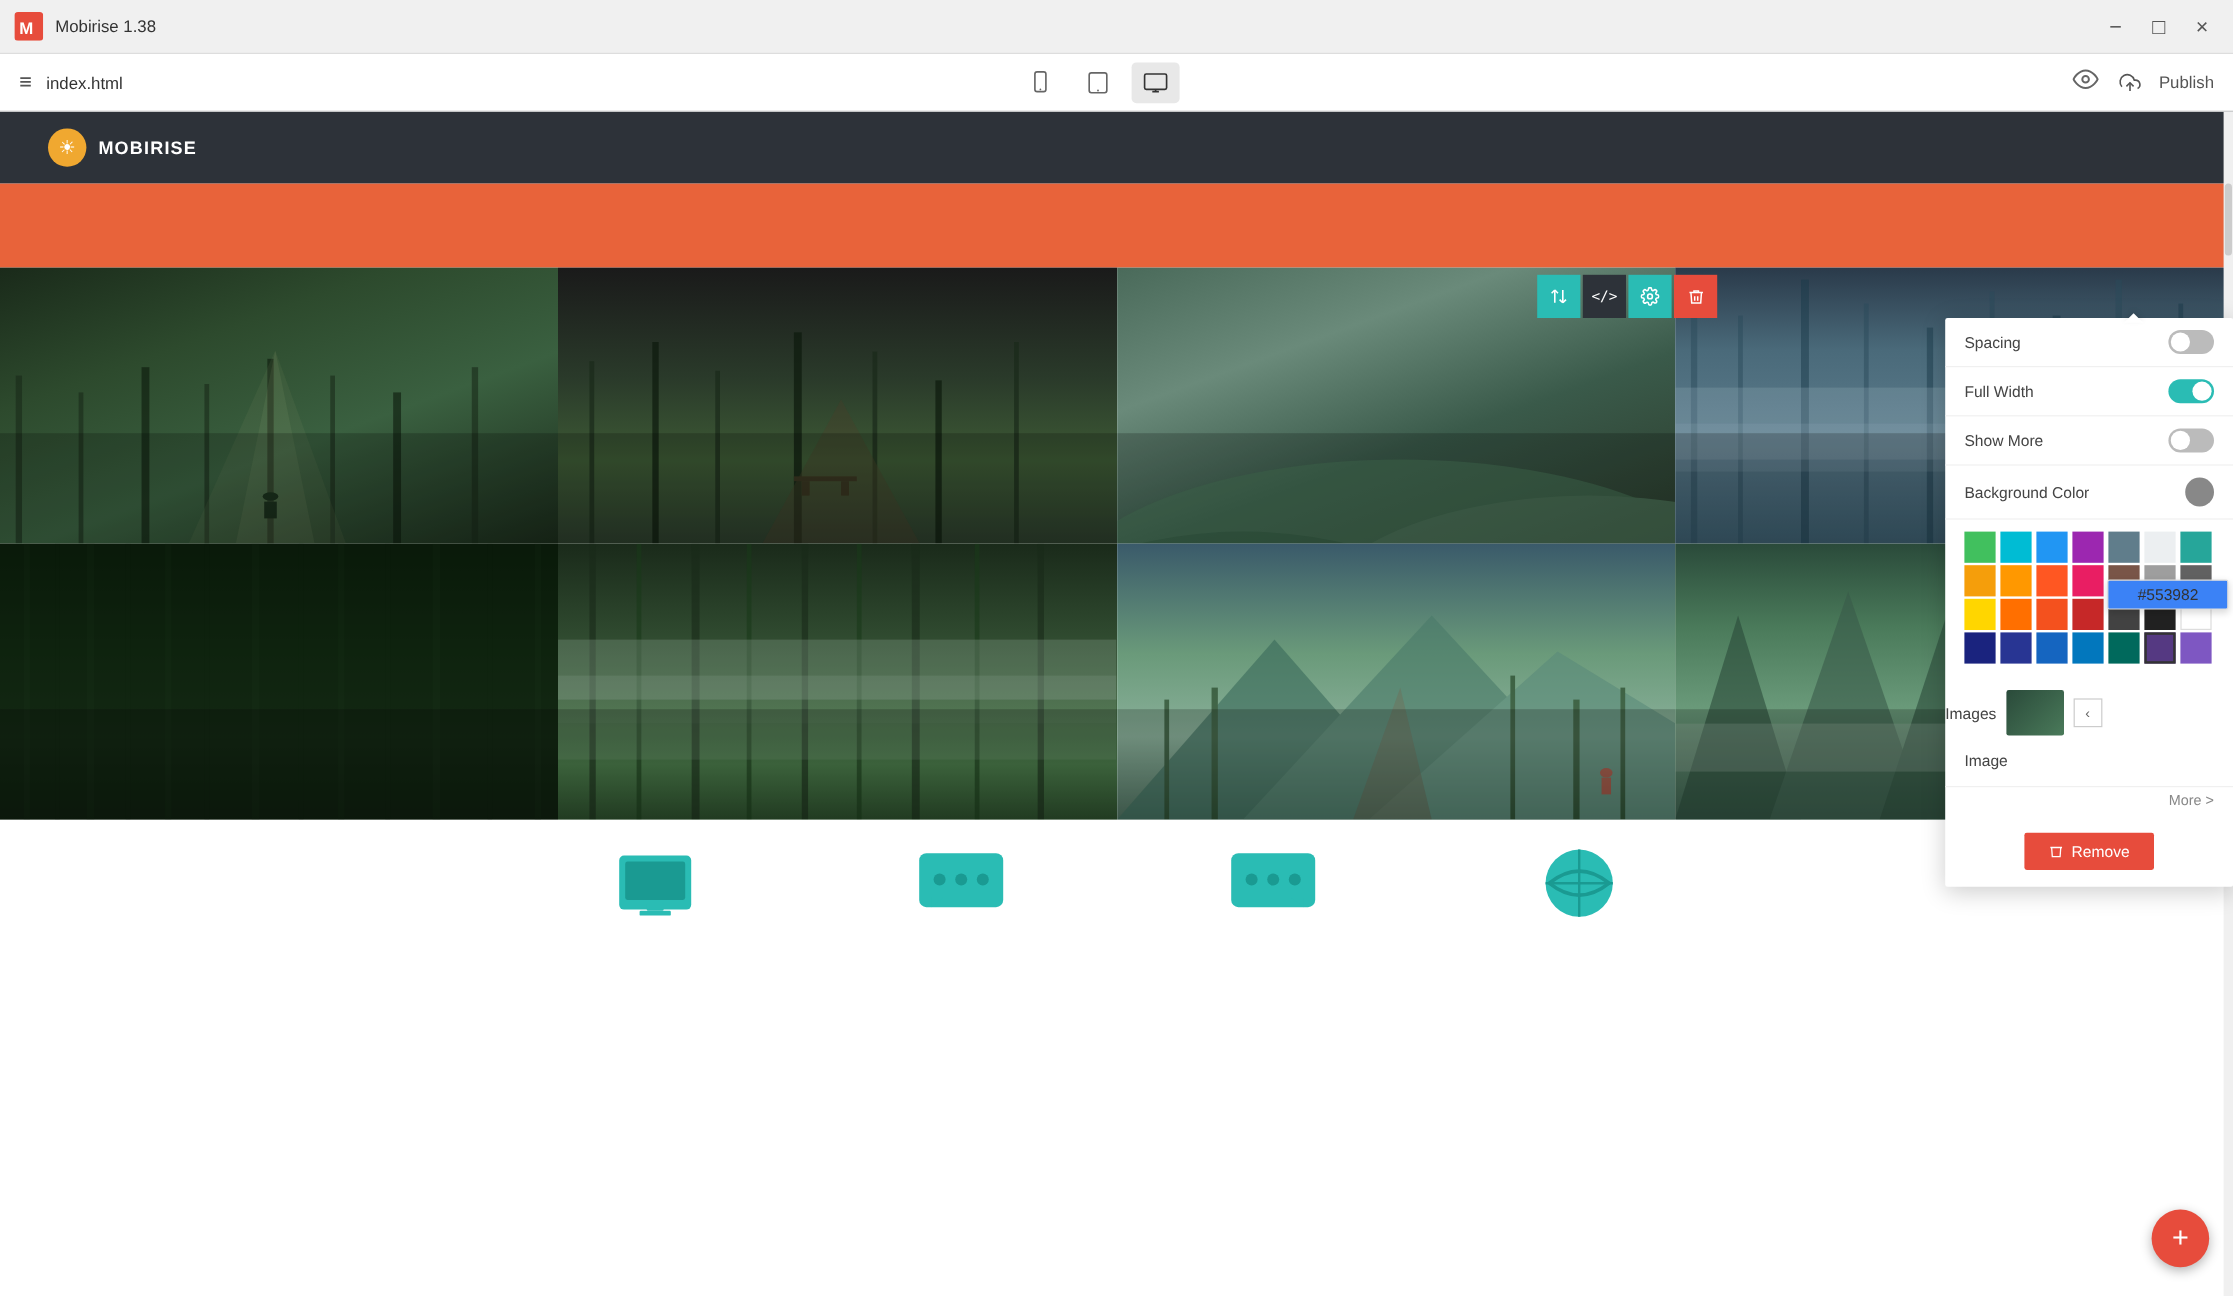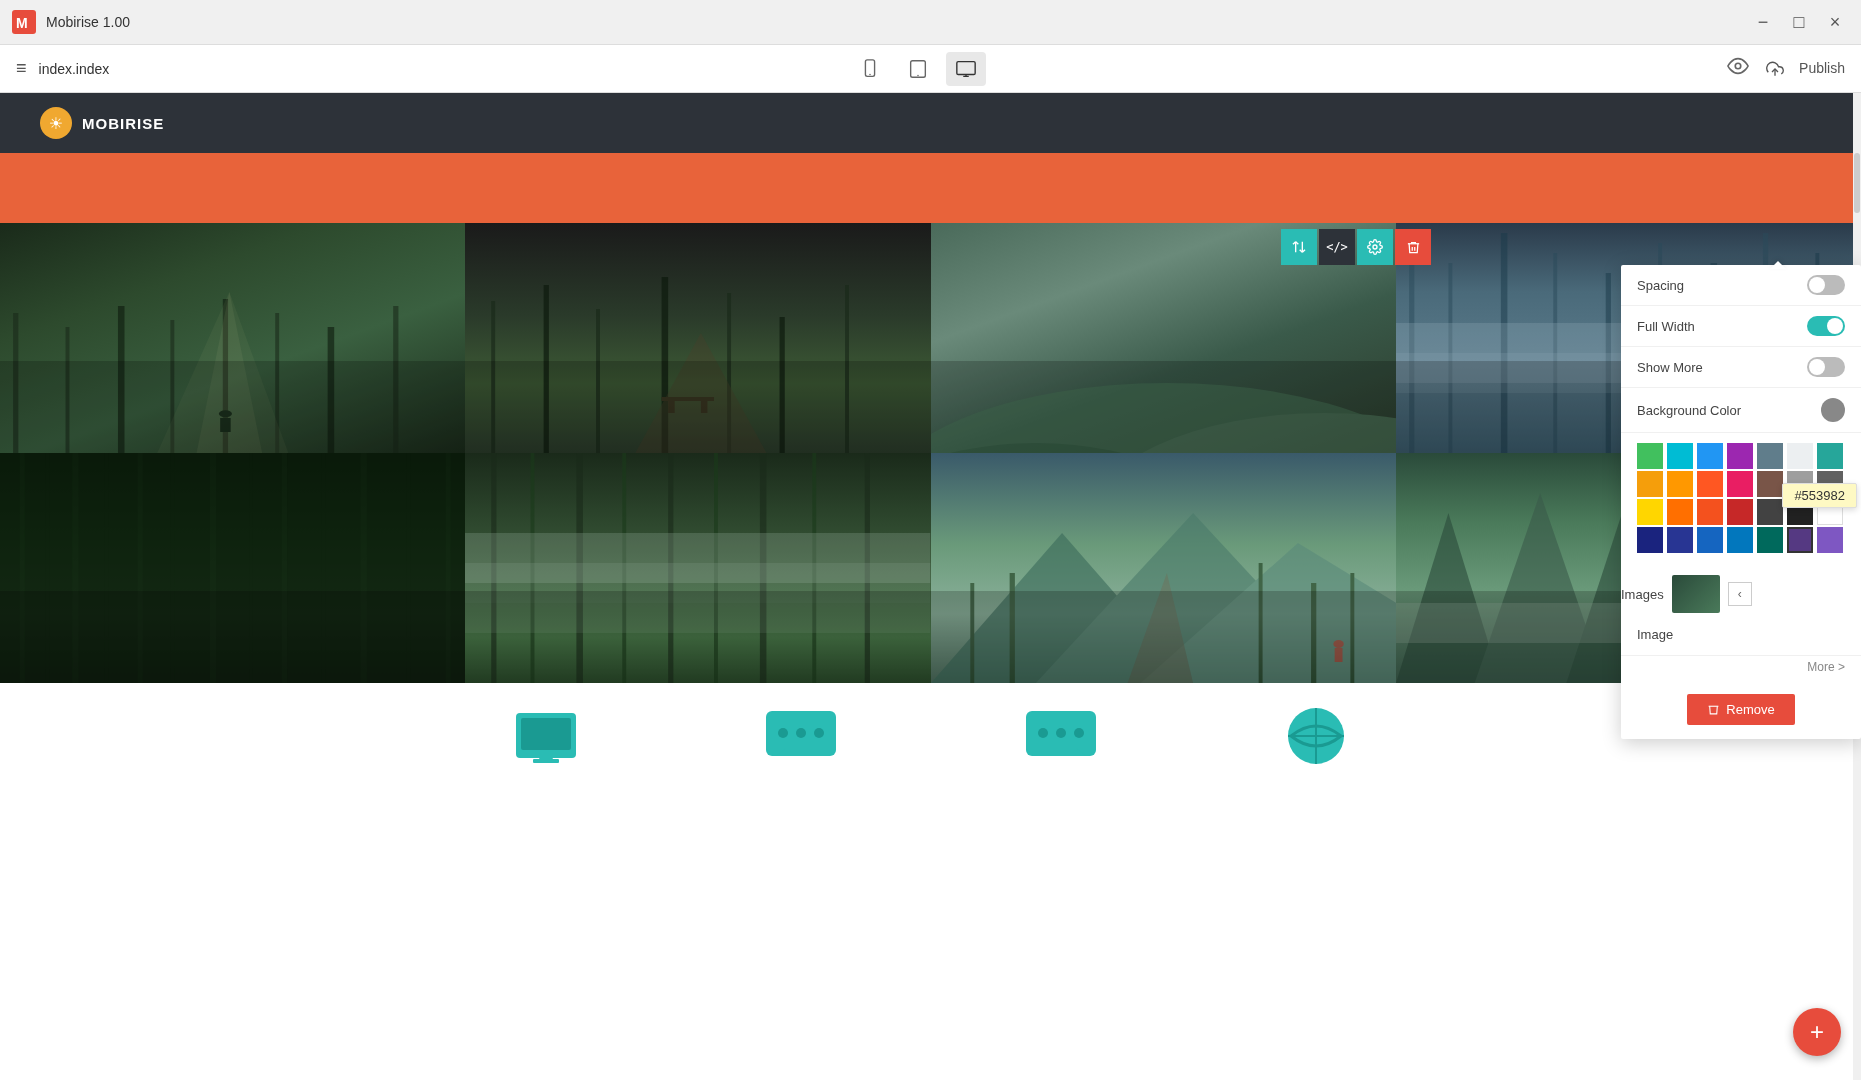--- a/index.html
+++ b/index.html
@@ -130,22 +130,22 @@
 
     
     .remove-section { display: flex; justify-content: center; padding: 10px 16px 14px; }
     .remove-btn {
       background: #e74c3c; color: #fff; border: none; padding: 8px 20px;
       font-size: 13px; cursor: pointer; border-radius: 2px; display: flex; align-items: center; gap: 6px;
     }
 
     
     .hex-tooltip {
-      position: absolute; background: #fef9c3; border: 1px solid #ddd;
-      padding: 4px 11px; font-size: 13px; color: #333; border-radius: 2px;
+      position: absolute; background: #3b82f6; border: 1px solid #ddd;
+      padding: 4px 24px; font-size: 13px; color: #333; border-radius: 2px;
       box-shadow: 0 2px 6px rgba(0,0,0,0.15);
       top: 8px; right: -4px;
       white-space: nowrap;
     }
 
     
     .bottom-section { background: #fff; height: 110px; display: flex; align-items: center; justify-content: center; gap: 180px; }
 
     
     .fab {
@@ -183,33 +183,33 @@
   </style>
 </head>
 <body>
 
 <div class="title-bar">
   <div class="title-bar-left">
     <svg class="app-logo" viewBox="0 0 24 24">
       <rect width="24" height="24" rx="3" fill="#e74c3c"></rect>
       <text x="4" y="18" font-size="14" fill="white" font-weight="bold">M</text>
     </svg>
-    <span class="app-title">Mobirise 1.00</span>
+    <span class="app-title">Mobirise 1.38</span>
   </div>
   <div class="title-bar-controls">
     <button class="title-btn">−</button>
     <button class="title-btn">□</button>
     <button class="title-btn">×</button>
   </div>
 </div>
 
 <div class="toolbar">
   <div class="toolbar-left">
     <span class="hamburger">≡</span>
-    <span class="file-name">index.index</span>
+    <span class="file-name">index.html</span>
   </div>
   <div class="toolbar-center">
 
     <button class="view-btn">
       <svg viewBox="0 0 24 24" fill="currentColor">
         <rect x="7" y="2" width="10" height="18" rx="2" stroke="currentColor" stroke-width="1.5" fill="none"></rect>
         <circle cx="12" cy="18" r="0.8" fill="currentColor"></circle>
       </svg>
     </button>
 

